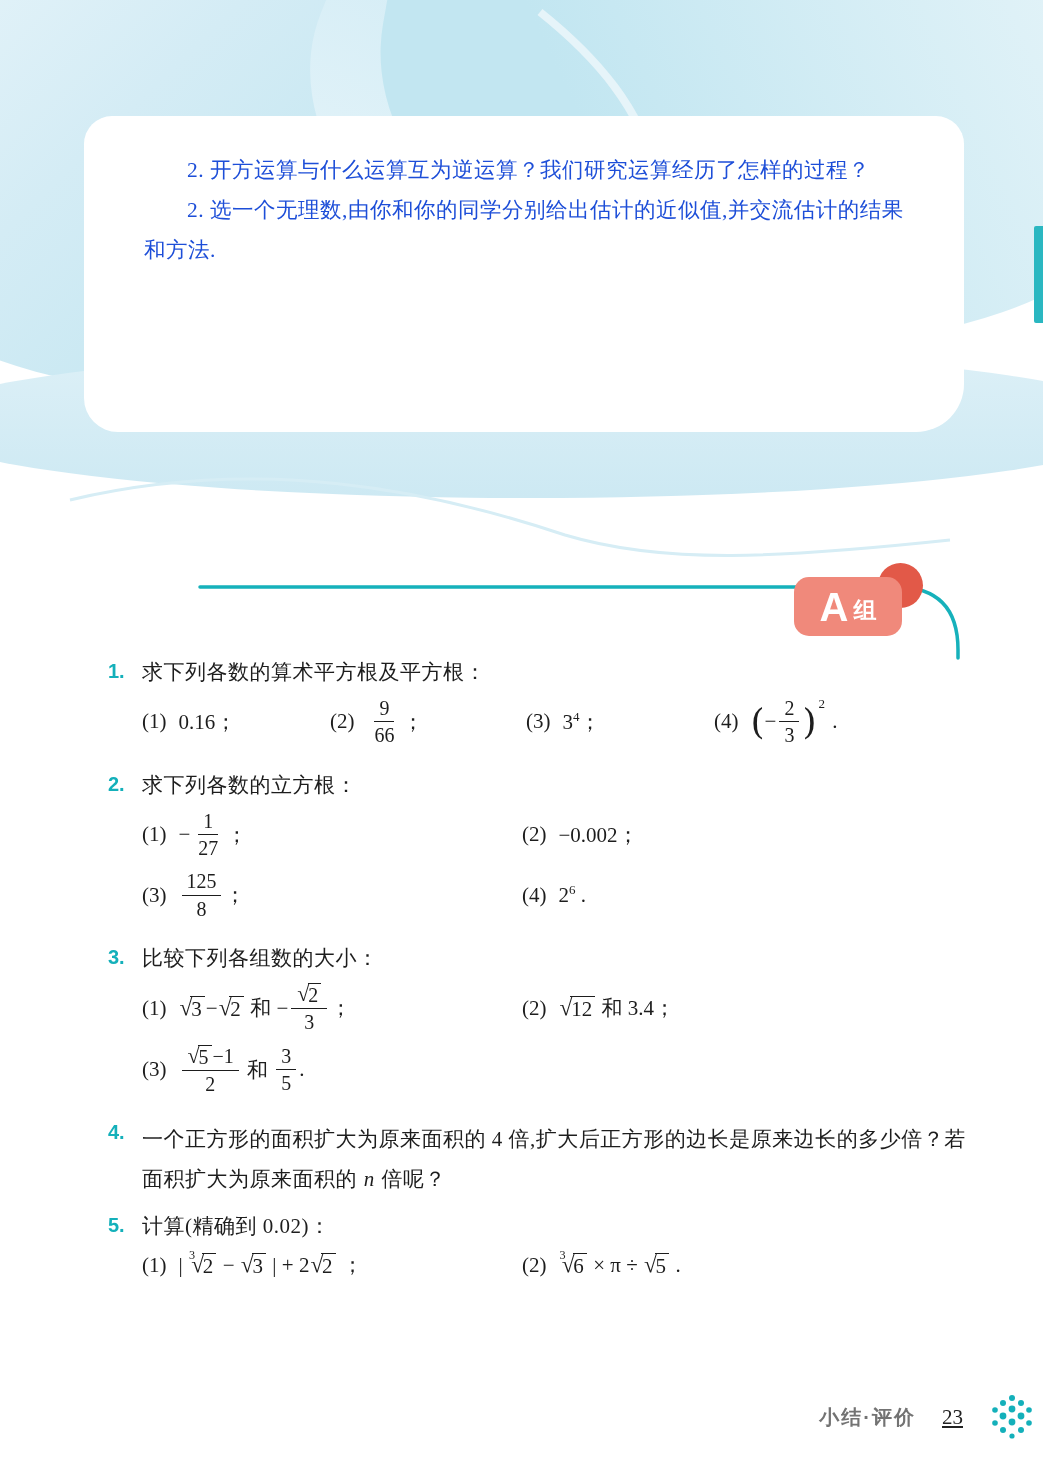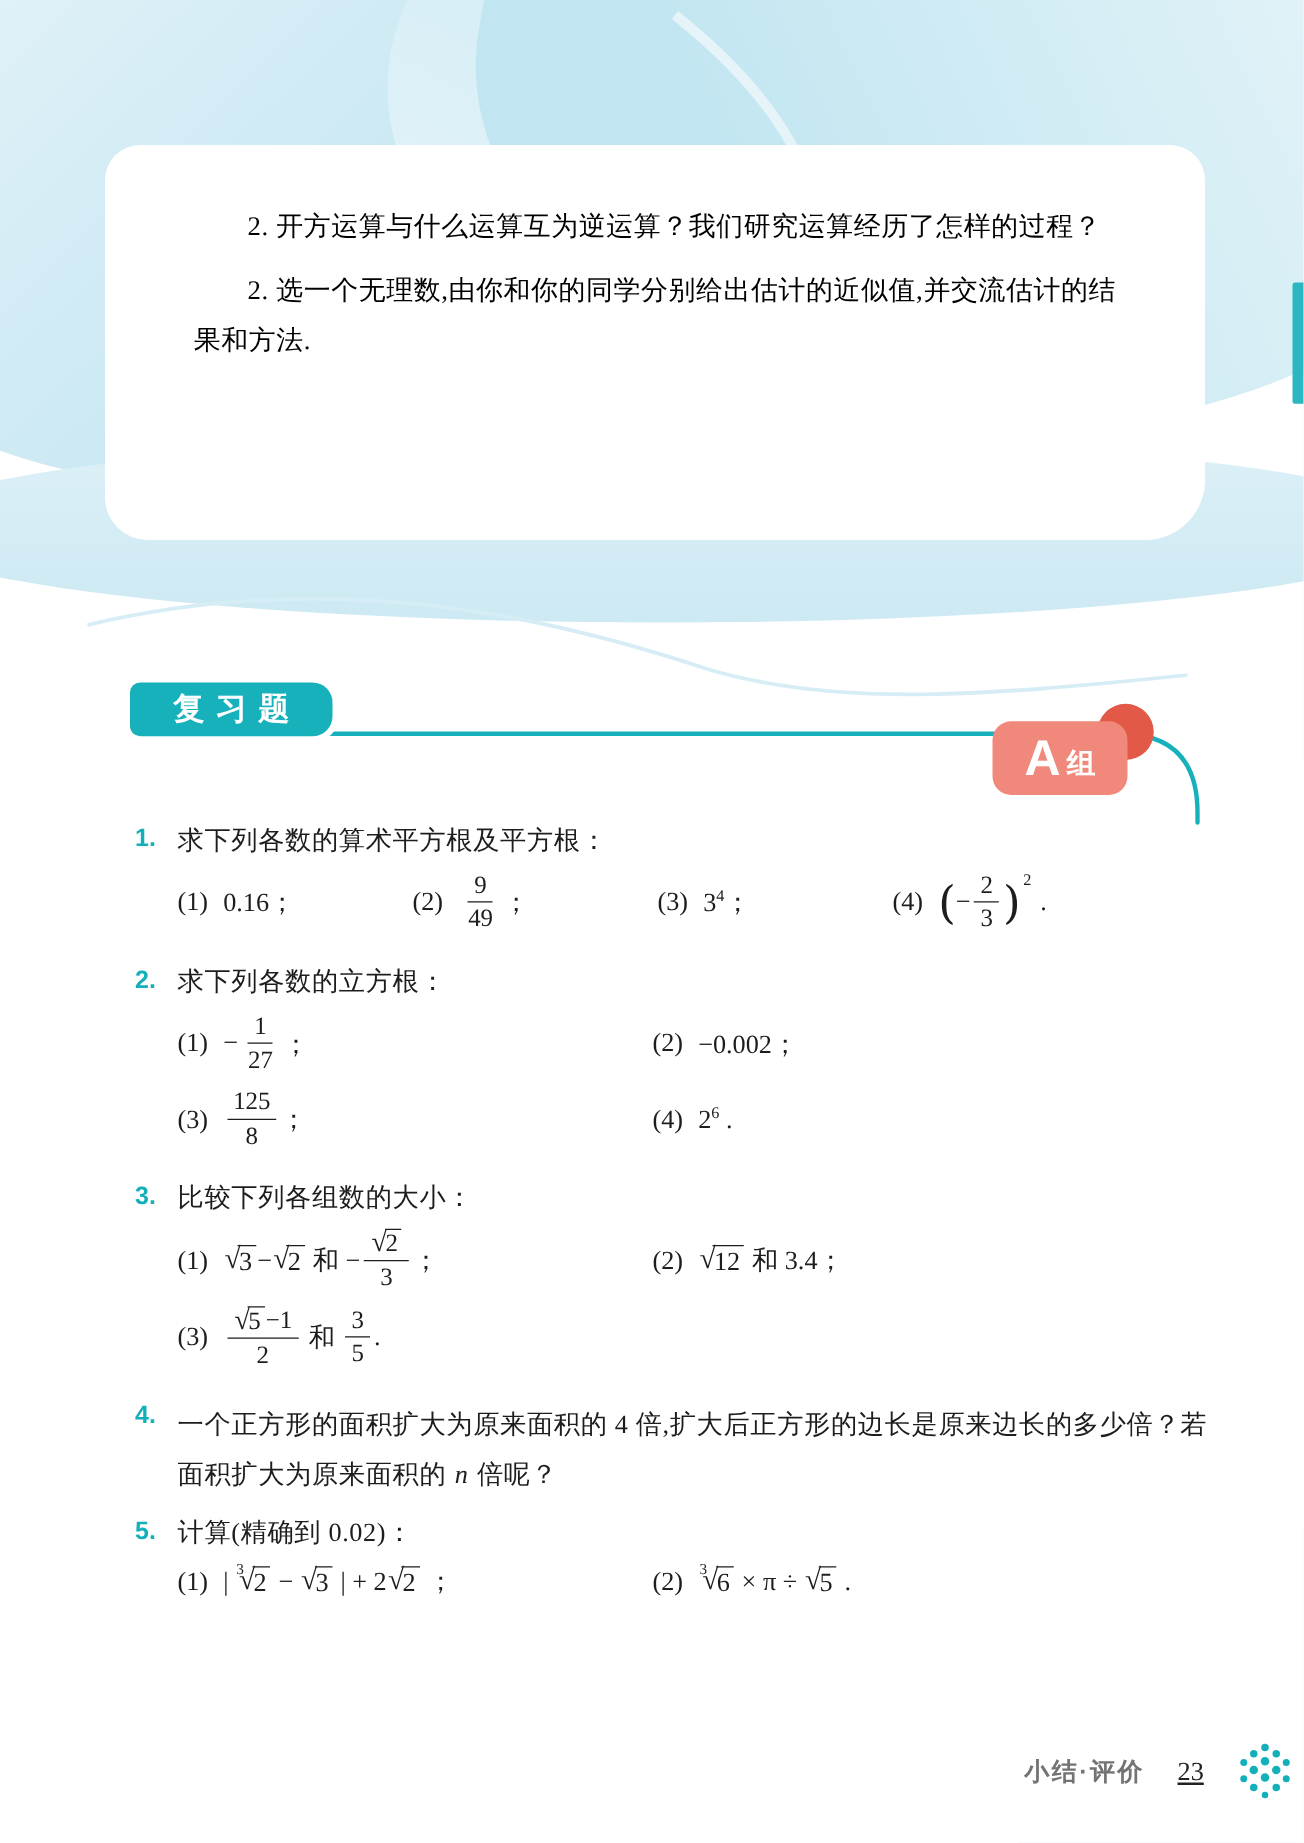--- a/index.html
+++ b/index.html
@@ -17,21 +17,21 @@
     background:linear-gradient(180deg,#cdeaf4,#e8f5fa);
     border-radius:48% 52% 50% 50%;transform:rotate(22deg);opacity:.9;}
   .band{position:absolute;top:348px;left:-90px;width:1240px;height:150px;
     background:linear-gradient(180deg,#ddf0f7,#cde9f3);border-radius:50%;}
   .swoosh{position:absolute;left:0;top:0;width:1043px;height:620px;}
   .edge-tab{position:absolute;right:0;top:226px;width:9px;height:97px;background:#2ab7c1;border-radius:2px 0 0 2px;}
 
   
   .intro{position:absolute;top:116px;left:84px;width:880px;min-height:316px;background:#ffffff;
     border-radius:28px 28px 48px 34px;padding:34px 46px 38px 60px;box-sizing:border-box;}
-  .intro p{margin:11px;font-size:21.5px;line-height:40px;color:#000000;text-indent:2em;letter-spacing:.5px;}
+  .intro p{margin:0;font-size:21.5px;line-height:40px;color:#1d4ed8;text-indent:2em;letter-spacing:.5px;}
 
   
   .hcurve{position:absolute;left:0;top:540px;width:1043px;height:140px;}
   .banner{position:absolute;left:104px;top:546px;width:162px;height:43px;background:#16b1bb;
     border-radius:8px 16px 16px 8px;display:flex;align-items:center;justify-content:center;
     box-shadow:0 0 0 5px #ffffff;}
   .banner-text{font-family:"Liberation Sans",sans-serif;font-weight:bold;color:#fff;font-size:25px;
     letter-spacing:9px;padding-left:9px;line-height:1;}
   .badge-dot{position:absolute;left:878px;top:563px;width:45px;height:45px;border-radius:50%;background:#e25948;}
   .badge{position:absolute;left:794px;top:577px;width:108px;height:59px;background:#f0897b;border-radius:15px;
@@ -93,23 +93,20 @@
   <div class="edge-tab"></div>
 
   <div class="intro">
     <p>2. 开方运算与什么运算互为逆运算？我们研究运算经历了怎样的过程？</p>
     <p>2. 选一个无理数,由你和你的同学分别给出估计的近似值,并交流估计的结果和方法.</p>
   </div>
 
   <svg class="hcurve" viewBox="0 0 1043 140">
     <path d="M 200 47 H 896 Q 958 47 958 110 L 958 118" fill="none" stroke="#16b1bb" stroke-width="3.5" stroke-linecap="round"></path>
   </svg>
-  <div class="banner">
-    <span class="banner-text">复习题</span>
-  </div>
   <div class="badge-dot"></div>
   <div class="badge">
     <span class="badge-a">A</span>
     <span class="badge-zu">组</span>
   </div>
 
   <div class="problems">
 
     <div class="problem">
       <div class="pnum">1.</div>
@@ -120,21 +117,21 @@
             <span class="ilabel">(1)</span>
             <span class="mx">
                 <span class="m-t">0.16；</span>
               </span>
           </span>
           <span class="cell w2">
             <span class="ilabel">(2)</span>
             <span class="mx">
                 <span class="m-frac">
                   <span class="num">9</span>
-                  <span class="den">49</span>
+                  <span class="den">66</span>
                 </span>
                 <span class="m-t">；</span>
               </span>
           </span>
           <span class="cell w3">
             <span class="ilabel">(3)</span>
             <span class="mx">
                 <span class="m-sup"><span>3</span><sup>4</sup></span>
                 <span class="m-t">；</span>
               </span>

